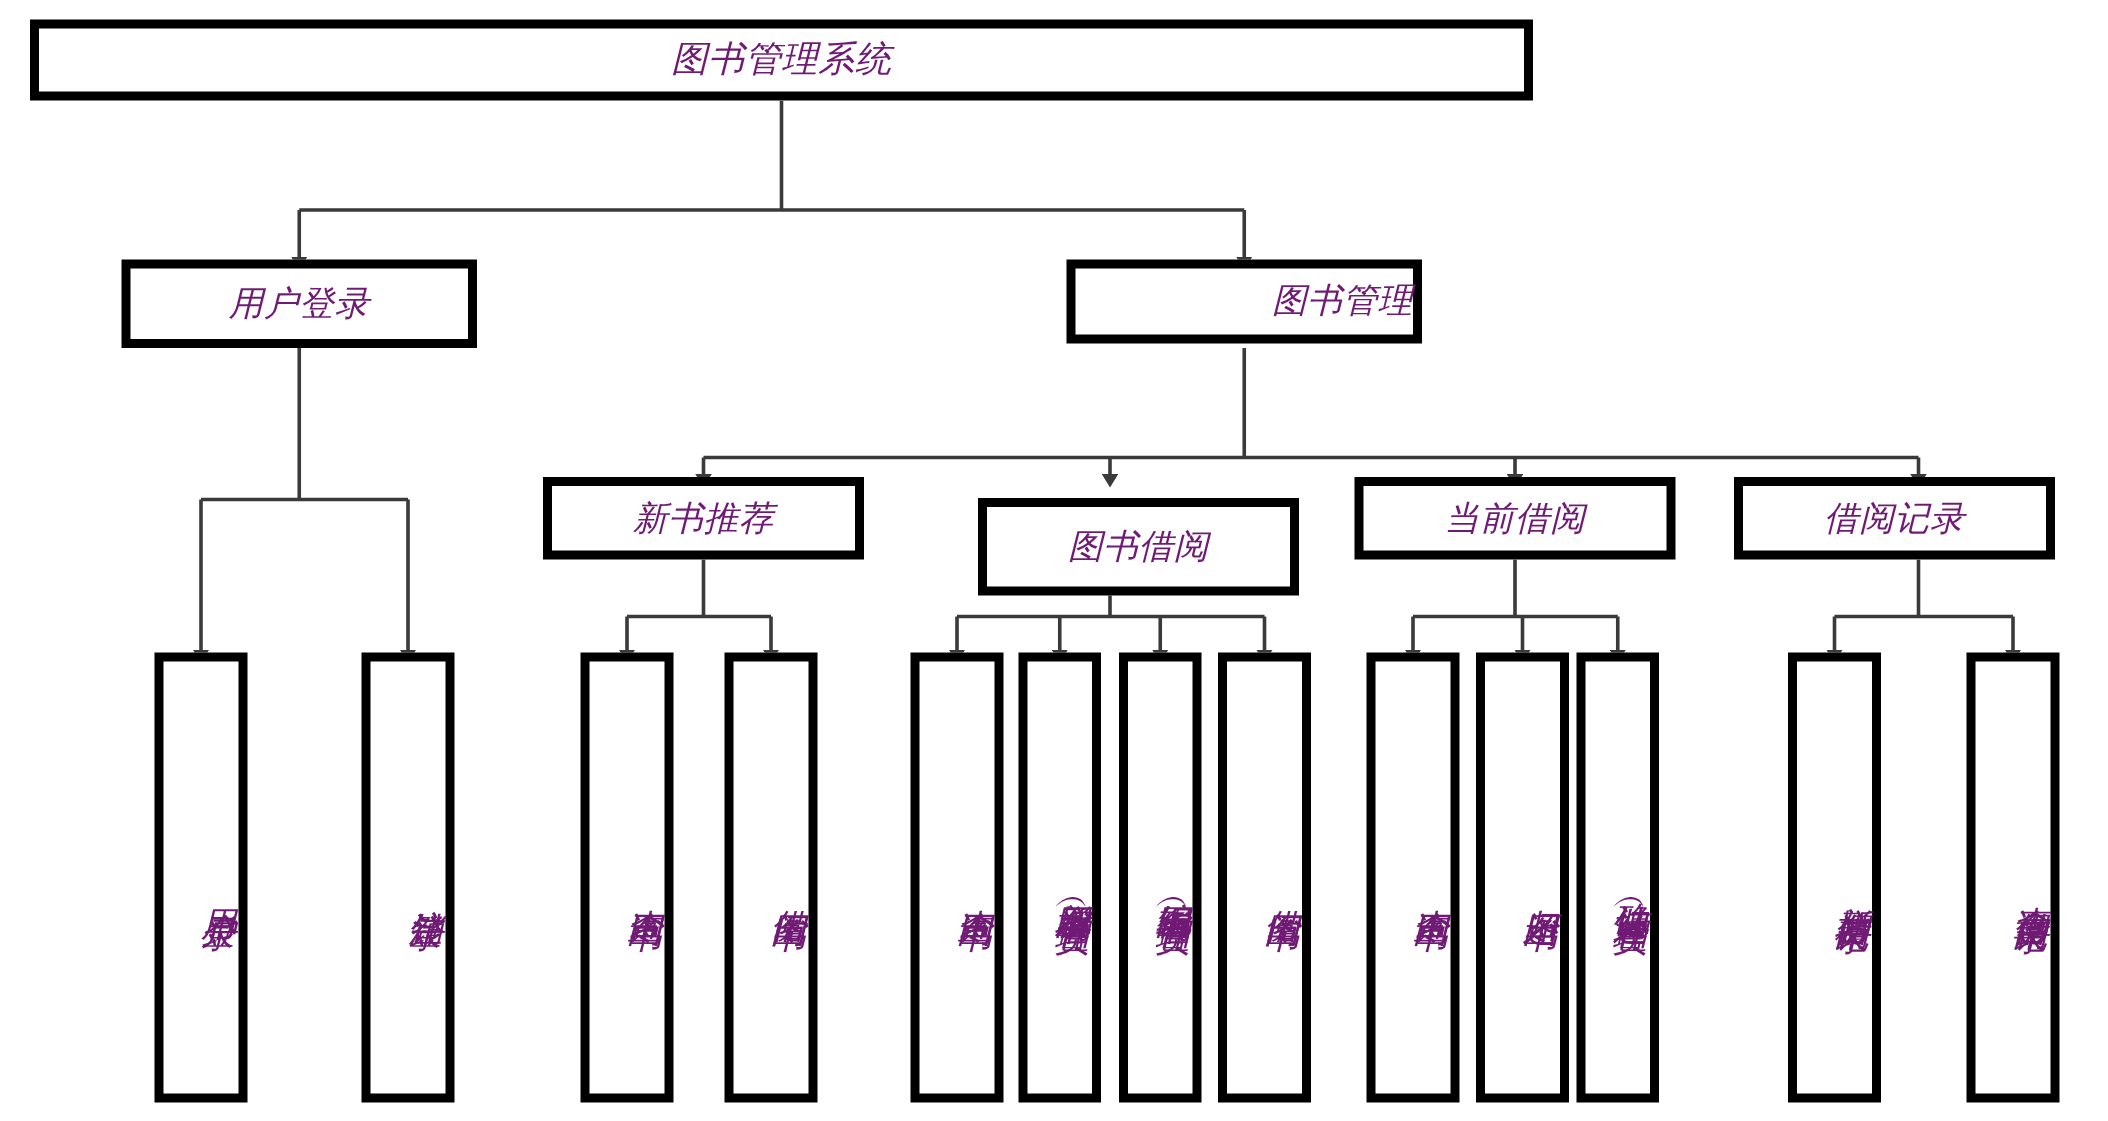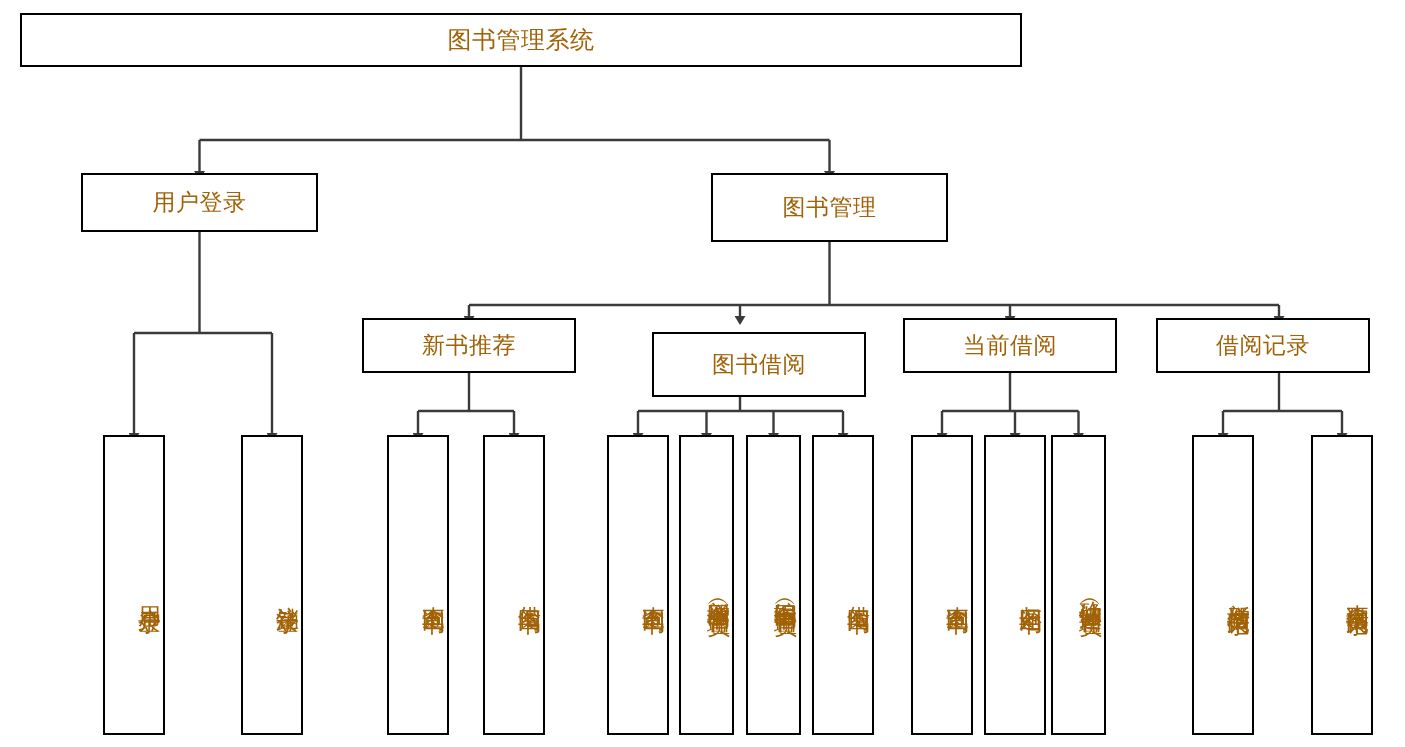--- a/index.html
+++ b/index.html
@@ -22,27 +22,28 @@
     position: absolute;
     left: 0;
     top: 0;
     width: 1405px;
     height: 747px;
     pointer-events: none;
   }
   .node {
     position: absolute;
     box-sizing: border-box;
-    border: 2px solid #000000;
+    border: 6px solid #000000;
     background: #ffffff;
     display: flex;
     align-items: center;
     justify-content: center;
-    color: #a16207;
+    color: #701a75;
     letter-spacing: 0.5px;
+    font-style: italic;
   }
   .node.horiz {
     font-size: 23px;
     line-height: 1.1;
     white-space: nowrap;
   }
   .node.root {
     font-size: 24px;
   }
   .node.vert {
@@ -118,21 +119,21 @@
       </g>
   </svg>
 
   <div id="node-layer">
       <div class="node root horiz" style="left: 20px; top: 13px; width: 1002px; height: 54px;">
         <span>图书管理系统</span>
       </div>
       <div class="node horiz" style="left: 81px; top: 173px; width: 237px; height: 59px;">
         <span>用户登录</span>
       </div>
-      <div class="node horiz" style="left: 711px; top: 173px; width: 237px; height: 69px;">
+      <div class="node horiz" style="left: 711px; top: 173px; width: 237px; height: 56px; justify-content: flex-end;">
         <span>图书管理</span>
       </div>
       <div class="node horiz" style="left: 362px; top: 318px; width: 214px; height: 55px;">
         <span>新书推荐</span>
       </div>
       <div class="node horiz" style="left: 633px; top: 332px; width: 214px; height: 65px; margin-left: 19px;">
         <span>图书借阅</span>
       </div>
       <div class="node horiz" style="left: 903px; top: 318px; width: 214px; height: 55px; text-align: right;">
         <span>当前借阅</span>

